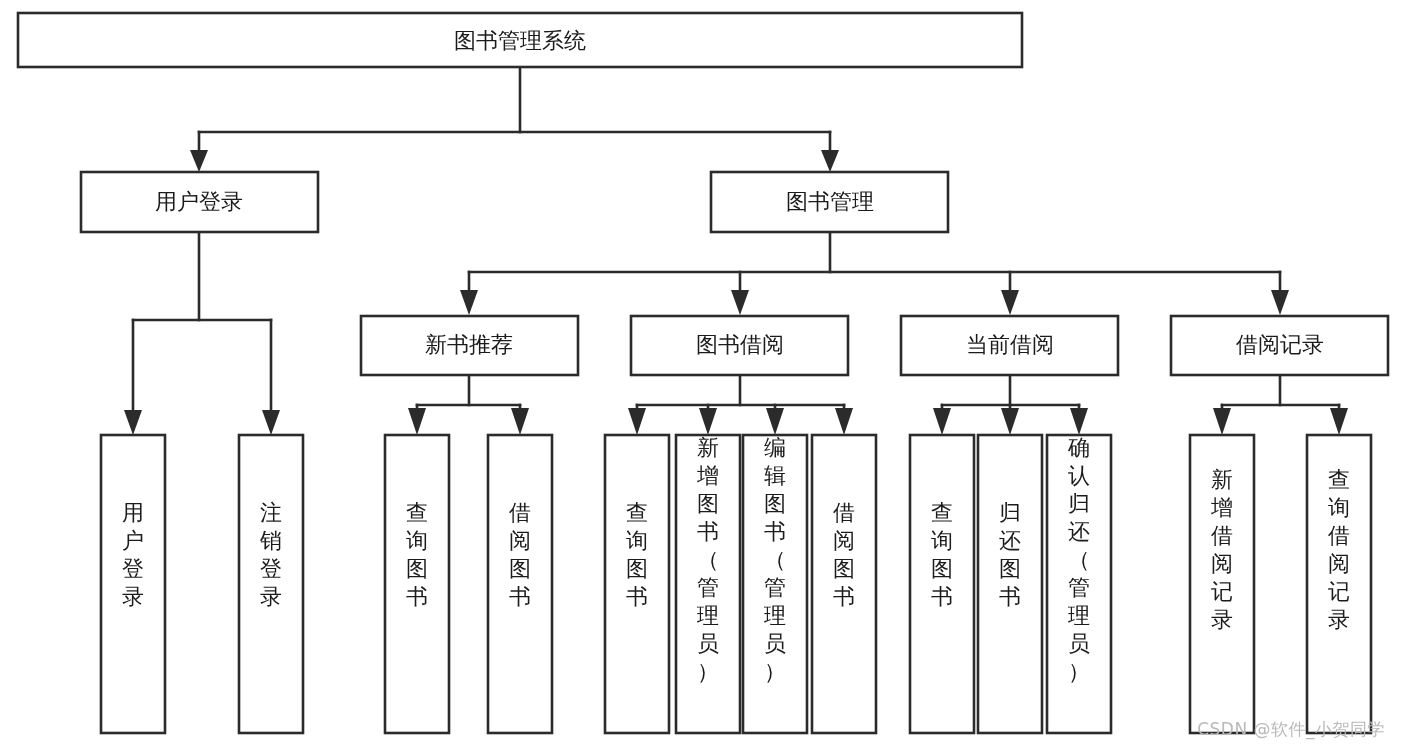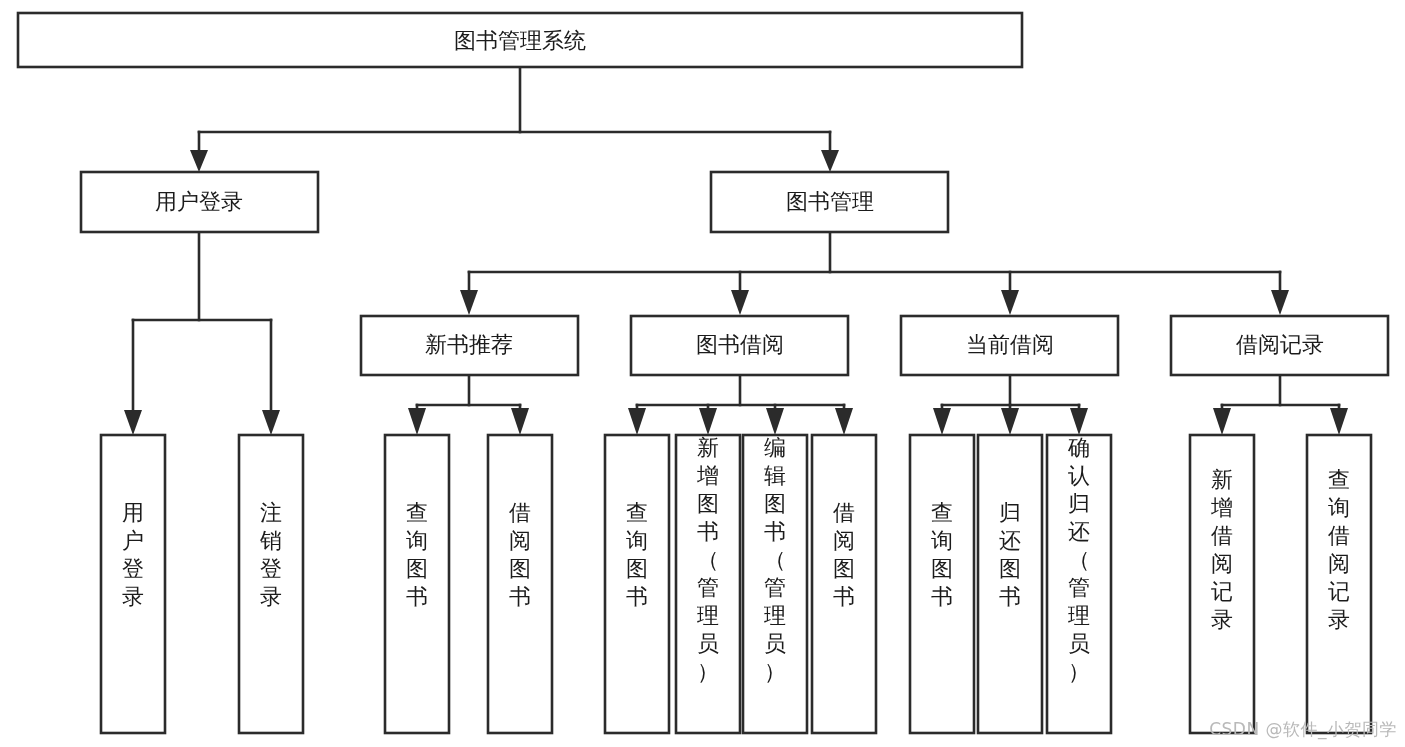--- a/index.html
+++ b/index.html
@@ -50,21 +50,21 @@
     text-anchor: middle;
   }
   .node-label-vertical {
     fill: #1b1b1b;
     font-family: "DejaVu Sans", "Liberation Sans", sans-serif;
     font-size: 22px;
     text-anchor: middle;
   }
   .watermark {
     position: absolute;
-    right: 8px;
+    right: 20px;
     bottom: 6px;
     font-family: "DejaVu Sans", "Liberation Sans", sans-serif;
     font-size: 17px;
     color: #b9b9b9;
     letter-spacing: 0.5px;
     white-space: nowrap;
     pointer-events: none;
   }
 </style>
 </head>

